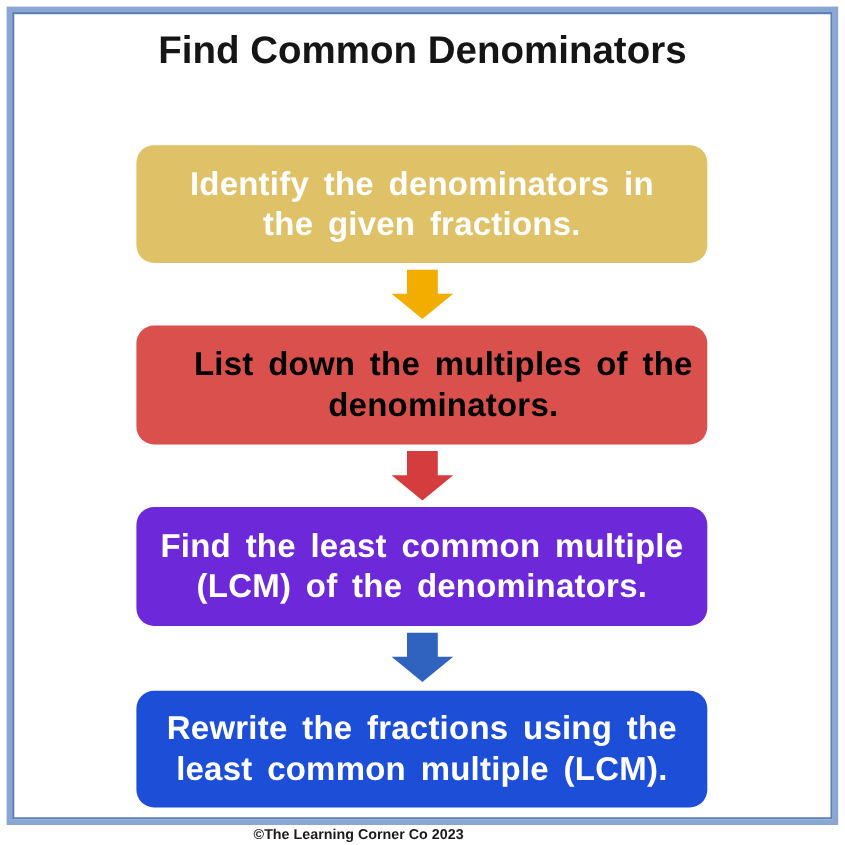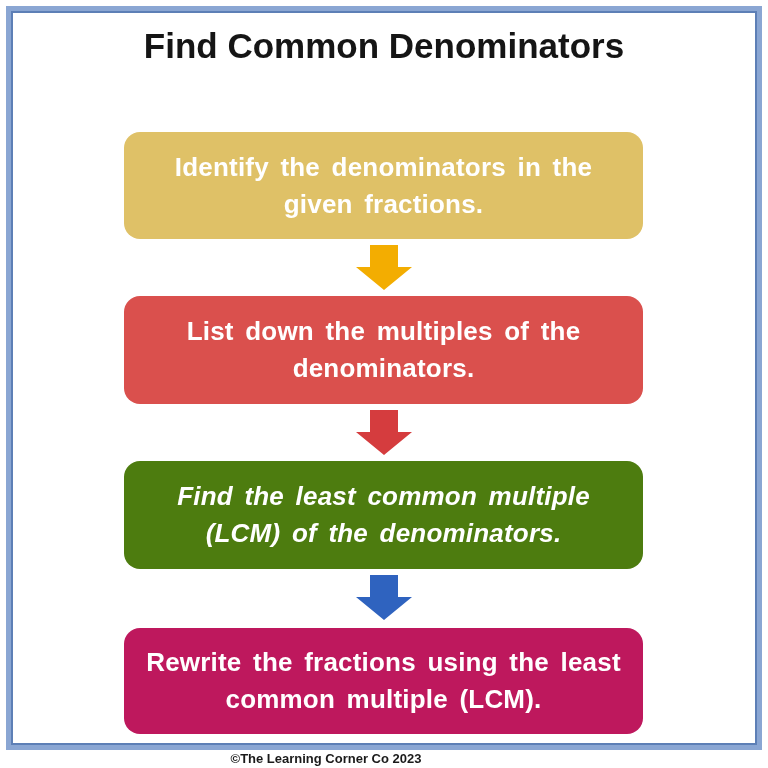--- a/index.html
+++ b/index.html
@@ -45,21 +45,21 @@
     width: 519px;
     border-radius: 16px;
     display: flex;
     align-items: center;
     justify-content: center;
     text-align: center;
   }
   .step-box .box-text {
     display: block;
     max-width: 480px;
-    font-size: 26px;
+    font-size: 30px;
     font-weight: 600;
     line-height: 37px;
     word-spacing: 0.16em;
     letter-spacing: 0.2px;
   }
   .box1 { top: 132px; height: 107px; }
   .box2 { top: 296px; height: 108px; }
   .box3 { top: 461px; height: 108px; }
   .box4 { top: 628px; height: 106px; }
   .arrow {
@@ -94,35 +94,35 @@
   </h1>
 
   <div class="step-box box1" style="background-color: rgb(223, 193, 103); color: rgb(255, 255, 255);">
     <span class="box-text">Identify the denominators in the given fractions.</span>
   </div>
 
   <svg class="arrow arrow1" viewBox="0 0 56 45">
     <polygon points="14,0 42,0 42,22 56,22 28,45 0,22 14,22" fill="#f3ad01"></polygon>
   </svg>
 
-  <div class="step-box box2" style="background-color: rgb(218, 80, 77); color: #ffffff;">
+  <div class="step-box box2" style="background-color: rgb(218, 80, 77); color: #000000; justify-content: flex-end;">
     <span class="box-text">List down the multiples of the denominators.</span>
   </div>
 
   <svg class="arrow arrow2" viewBox="0 0 56 45">
     <polygon points="14,0 42,0 42,22 56,22 28,45 0,22 14,22" fill="#d53c3e"></polygon>
   </svg>
 
-  <div class="step-box box3" style="background-color: #4d7c0f; color: rgb(255, 255, 255); font-style: italic;">
+  <div class="step-box box3" style="background-color: #6d28d9; color: rgb(255, 255, 255);">
     <span class="box-text">Find the least common multiple (LCM) of the denominators.</span>
   </div>
 
   <svg class="arrow arrow3" viewBox="0 0 56 45">
     <polygon points="14,0 42,0 42,22 56,22 28,45 0,22 14,22" fill="#2f63bf"></polygon>
   </svg>
 
-  <div class="step-box box4" style="background-color: #be185d; color: rgb(255, 255, 255);">
+  <div class="step-box box4" style="background-color: #1d4ed8; color: rgb(255, 255, 255);">
     <span class="box-text">Rewrite the fractions using the least common multiple (LCM).</span>
   </div>
 
   <div class="footer">©The Learning Corner Co 2023</div>
 
 </div>
 
 </body></html>

